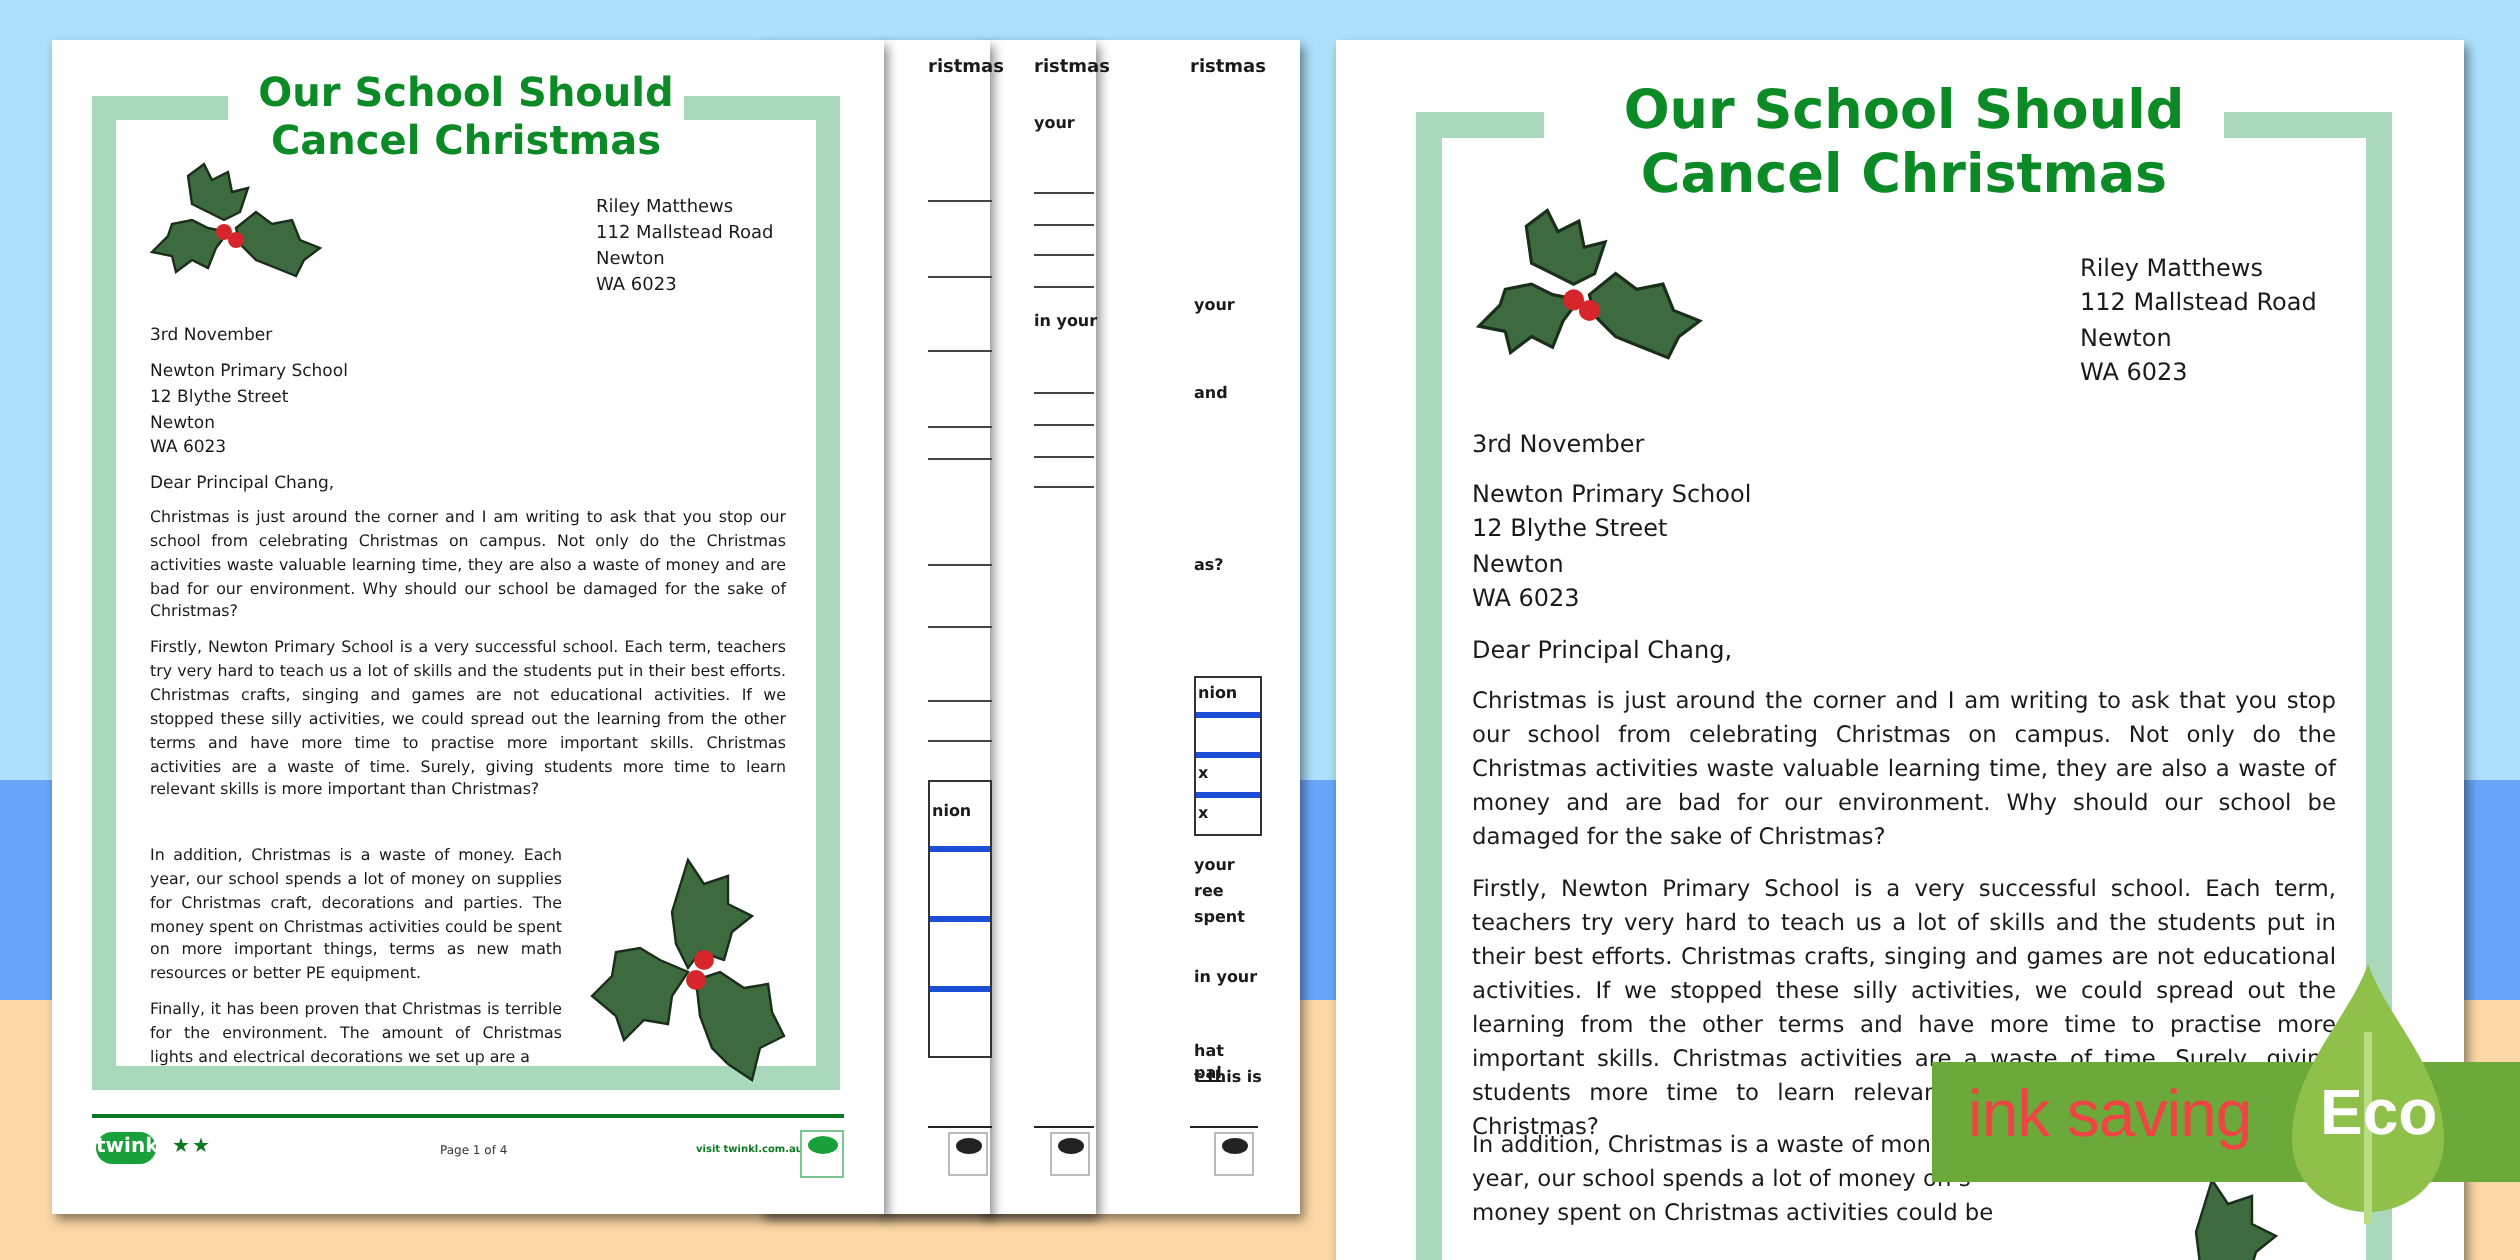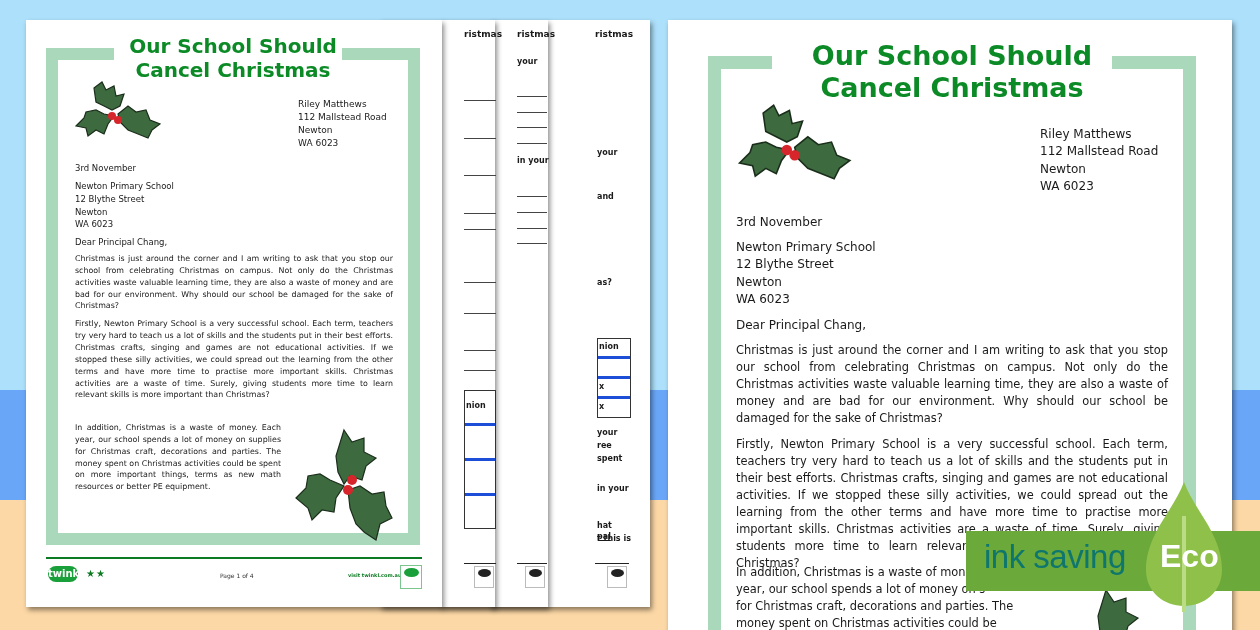--- a/index.html
+++ b/index.html
@@ -62,21 +62,21 @@
   .visit { position: absolute; font-size: 5px; color: #0b7a22; font-weight: bold; }
   .badge-green { position:absolute; width:22px; height:24px; border:1px solid #7bc58e; background:#fff; }
   .badge-green::before { content:""; position:absolute; left:3px; top:2px; width:15px; height:9px; border-radius:50%; background:#19a03a; }
 
   
   .eco-banner {
     position: absolute; left: 966px; top: 531px; width: 294px; height: 60px;
     background: #6aa93a;
   }
   .eco-text {
-    position: absolute; left: 984px; top: 538px; color: #0f766e; font-size: 33px;
+    position: absolute; left: 984px; top: 538px; color: #ef4444; font-size: 33px;
     font-family: "Liberation Sans", sans-serif; letter-spacing: -0.5px;
   }
   .eco-drop {
     position: absolute; left: 1146px; top: 482px; width: 76px; height: 130px;
   }
   .eco-label {
     position: absolute; left: 1160px; top: 538px; color: #fff; font-size: 32px; font-weight: bold;
     font-family: "Liberation Sans", sans-serif;
   }
 </style>
@@ -180,20 +180,21 @@
 
   <div class="addr" style="left:49px; top:216px; font-size:8.5px;">Dear Principal Chang,</div>
 
   <div class="para" style="left:49px; top:233px; width:318px; font-size:7.9px; line-height:1.5;">
     <p>Christmas is just around the corner and I am writing to ask that you stop our school from celebrating Christmas on campus. Not only do the Christmas activities waste valuable learning time, they are also a waste of money and are bad for our environment. Why should our school be damaged for the sake of Christmas?</p>
     <p>Firstly, Newton Primary School is a very successful school. Each term, teachers try very hard to teach us a lot of skills and the students put in their best efforts. Christmas crafts, singing and games are not educational activities. If we stopped these silly activities, we could spread out the learning from the other terms and have more time to practise more important skills. Christmas activities are a waste of time. Surely, giving students more time to learn relevant skills is more important than Christmas?</p>
   </div>
 
   <div class="para" style="left:49px; top:402px; width:206px; font-size:7.9px; line-height:1.5;">
     <p>In addition, Christmas is a waste of money. Each year, our school spends a lot of money on supplies for Christmas craft, decorations and parties. The money spent on Christmas activities could be spent on more important things, terms as new math resources or better PE equipment.</p>
+    <p>Finally, it has been proven that Christmas is terrible for the environment. The amount of Christmas lights and electrical decorations we set up are a</p>
   </div>
 
   <svg class="holly" style="left:268px; top:408px;" width="100" height="118" viewBox="0 0 100 118">
     <path d="M50 2 L58 14 L70 10 L70 24 L82 30 L72 38 L68 52 L56 48 L50 56 L44 44 L42 28 Z" fill="#3d6b3f" stroke="#1b2e1b" stroke-width="1.2"></path>
     <path d="M2 70 L12 60 L14 48 L26 46 L36 52 L50 58 L42 70 L40 84 L28 82 L18 92 L14 80 Z" fill="#3d6b3f" stroke="#1b2e1b" stroke-width="1.2"></path>
     <path d="M54 62 L66 58 L78 66 L90 64 L92 78 L98 90 L86 96 L82 112 L70 104 L62 96 L56 80 Z" fill="#3d6b3f" stroke="#1b2e1b" stroke-width="1.2"></path>
     <circle cx="58" cy="52" r="5" fill="#d6262b"></circle>
     <circle cx="54" cy="62" r="5" fill="#d6262b"></circle>
   </svg>
 
@@ -240,21 +241,20 @@
   <div class="addr" style="left:68px; top:297px; font-size:12px;">Dear Principal Chang,</div>
 
   <div class="para" style="left:68px; top:322px; width:432px; font-size:11.4px; line-height:1.5;">
     <p style="margin-bottom:8px;">Christmas is just around the corner and I am writing to ask that you stop our school from celebrating Christmas on campus. Not only do the Christmas activities waste valuable learning time, they are also a waste of money and are bad for our environment. Why should our school be damaged for the sake of Christmas?</p>
     <p style="margin-bottom:8px;">Firstly, Newton Primary School is a very successful school. Each term, teachers try very hard to teach us a lot of skills and the students put in their best efforts. Christmas crafts, singing and games are not educational activities. If we stopped these silly activities, we could spread out the learning from the other terms and have more time to practise more important skills. Christmas activities are a waste of time. Surely, giving students more time to learn relevant skills is more important than Christmas?</p>
   </div>
 
   <div class="para" style="left:68px; top:544px; width:272px; font-size:11.4px; line-height:1.5; text-align:left;">
     <div style="white-space:nowrap;">In addition, Christmas is a waste of mone</div>
     <div style="white-space:nowrap;">year, our school spends a lot of money on s</div>
-    <div style="white-space:nowrap;">for Christmas craft, decorations and parties. The</div>
     <div style="white-space:nowrap;">money spent on Christmas activities could be</div>
   </div>
 
   <svg class="holly" style="left:388px; top:568px;" width="100" height="118" viewBox="0 0 100 118">
     <path d="M50 2 L58 14 L70 10 L70 24 L82 30 L72 38 L68 52 L56 48 L50 56 L44 44 L42 28 Z" fill="#3d6b3f" stroke="#1b2e1b" stroke-width="1.2"></path>
     <path d="M2 70 L12 60 L14 48 L26 46 L36 52 L50 58 L42 70 L40 84 L28 82 L18 92 L14 80 Z" fill="#3d6b3f" stroke="#1b2e1b" stroke-width="1.2"></path>
     <circle cx="58" cy="52" r="5" fill="#d6262b"></circle>
   </svg>
 </div>
 

